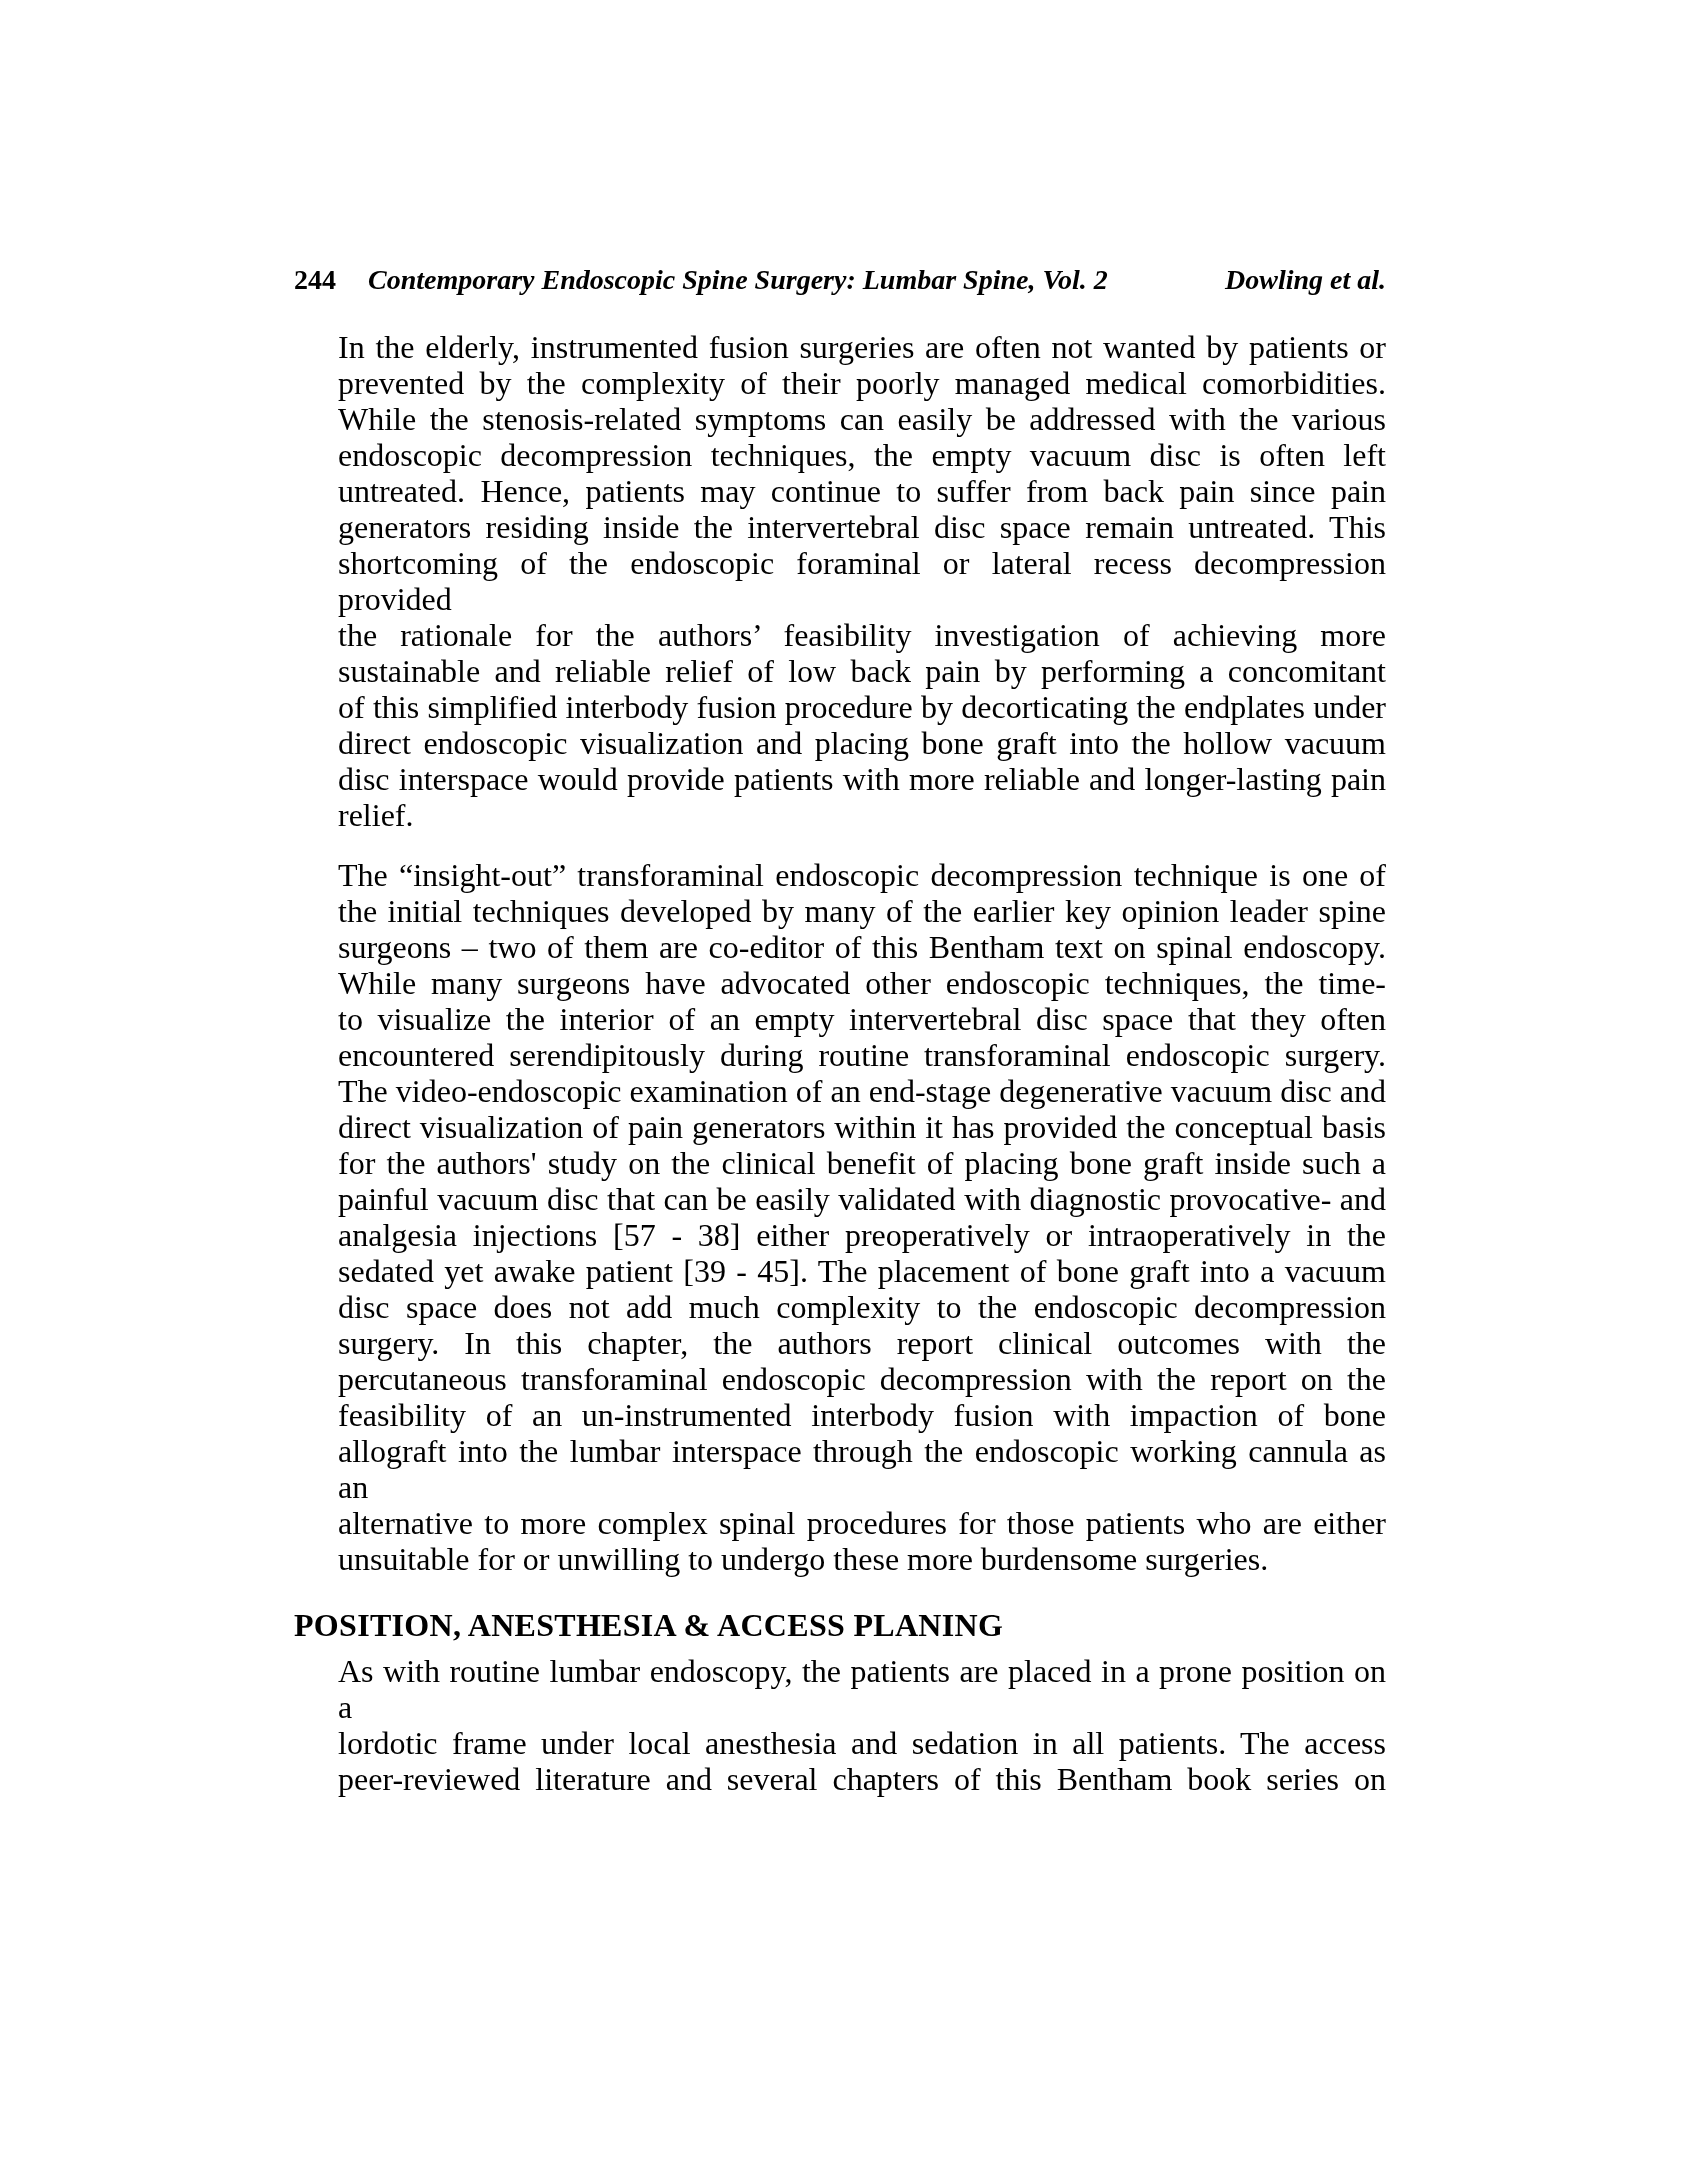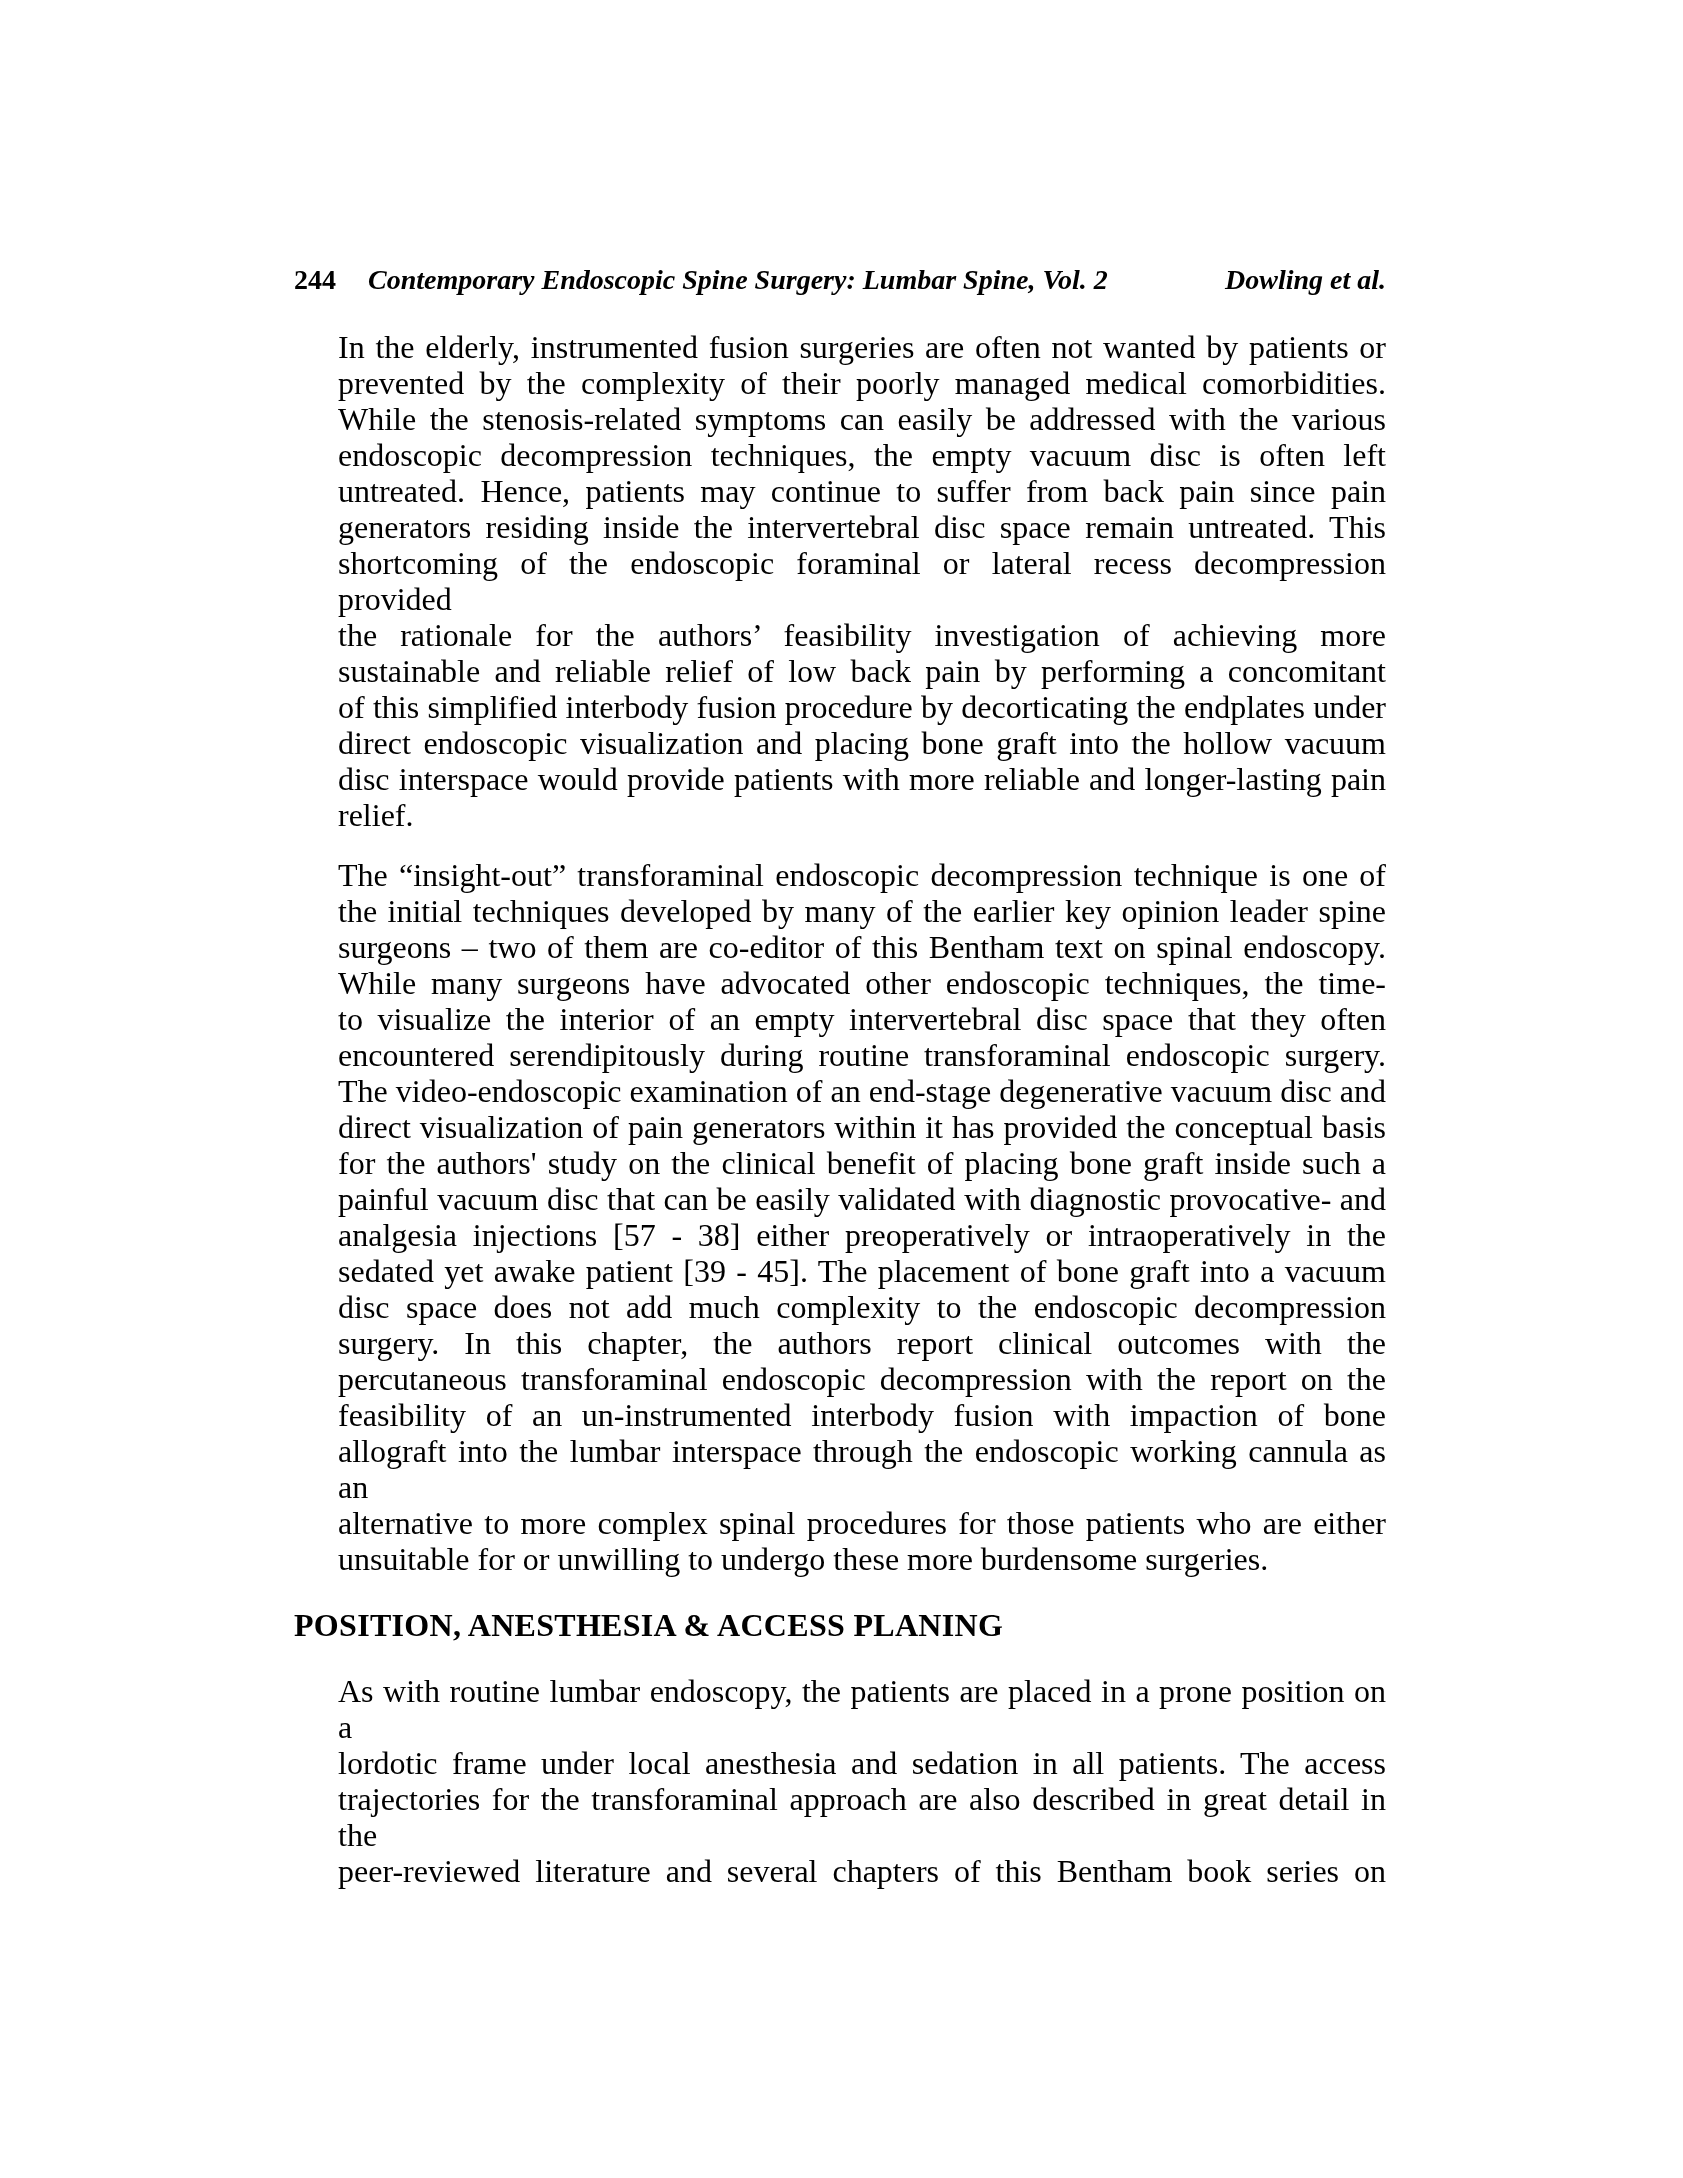--- a/index.html
+++ b/index.html
@@ -41,21 +41,21 @@
     text-align: justify;
     text-justify: inter-word;
     white-space: normal;
     margin-left: 44px;
   }
   .line.j { text-align-last: justify; }
   .section-heading {
     font-size: 32px;
     font-weight: bold;
     line-height: 36px;
-    margin: 30px 0 30px 0;
+    margin: 30px 0 10px 0;
     letter-spacing: 0.3px;
   }
 </style>
 </head>
 <body>
 
 <div class="page-header">
   <div class="header-left">
     <span class="page-number">244</span>
     <span class="book-title">Contemporary Endoscopic Spine Surgery: Lumbar Spine, Vol. 2</span>
@@ -97,17 +97,16 @@
       <div class="line j">percutaneous transforaminal endoscopic decompression with the report on the</div>
       <div class="line j">feasibility of an un-instrumented interbody fusion with impaction of bone</div>
       <div class="line j">allograft into the lumbar interspace through the endoscopic working cannula as an</div>
       <div class="line j">alternative to more complex spinal procedures for those patients who are either</div>
       <div class="line">unsuitable for or unwilling to undergo these more burdensome surgeries.</div>
     </div>
     <div class="section-heading">POSITION, ANESTHESIA &amp; ACCESS PLANING</div>
     <div class="paragraph">
       <div class="line j">As with routine lumbar endoscopy, the patients are placed in a prone position on a</div>
       <div class="line j">lordotic frame under local anesthesia and sedation in all patients. The access</div>
-      <div class="line j">trajectories for the transforaminal approach are also described in great detail in the</div>
       <div class="line j">peer-reviewed literature and several chapters of this Bentham book series on</div>
     </div>
   </div>
 
 
 </body></html>

